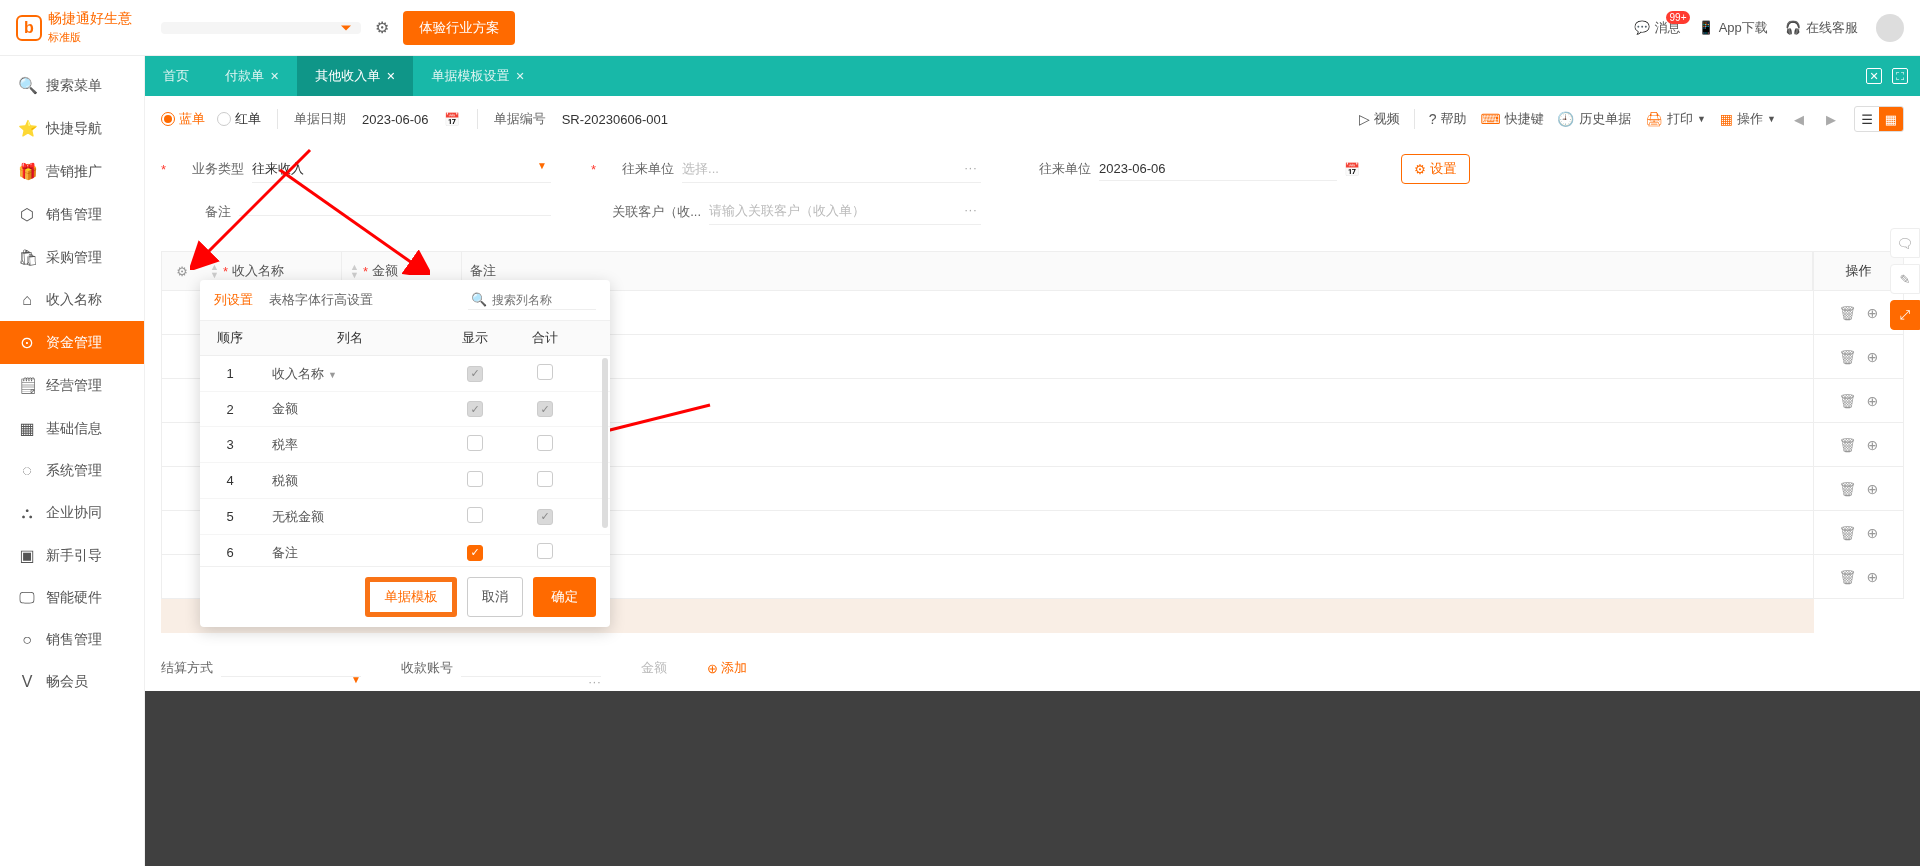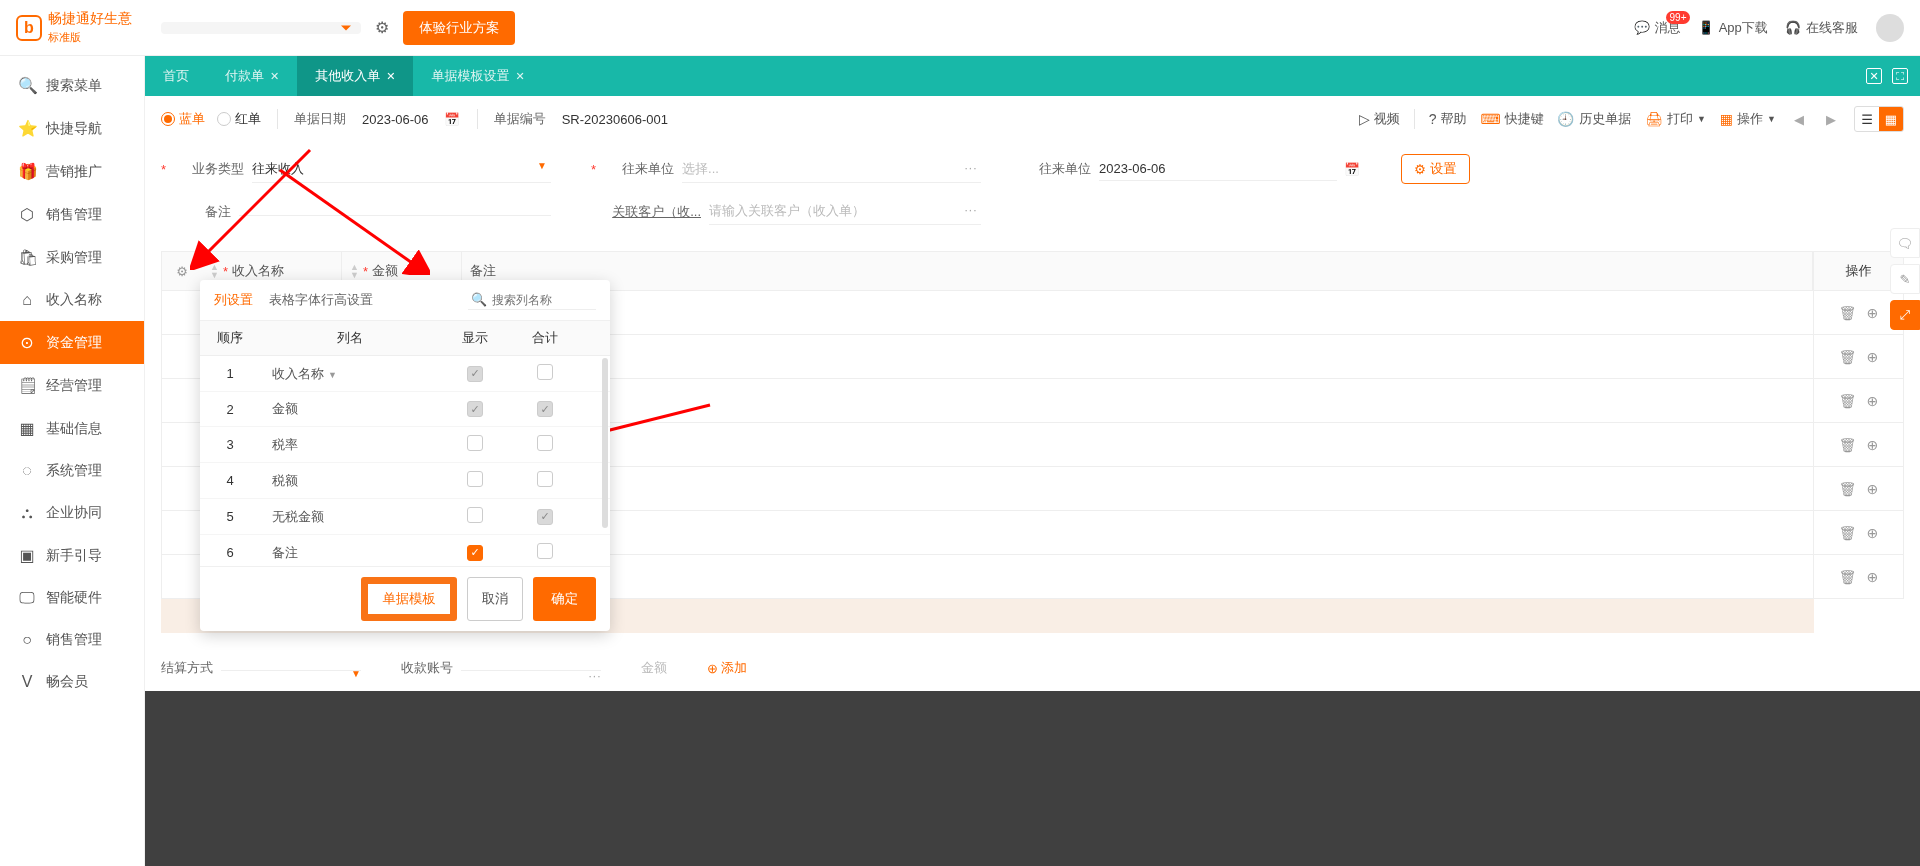--- a/index.html
+++ b/index.html
@@ -79,21 +79,21 @@
 .subtotal-row { display: flex; background: #f9eee5; padding: 8px; }
 .subtotal-label { width: 60px; padding-left: 8px; color: #666; text-align: right; }
 .subtotal-val { width: 280px; text-align: right; padding-right: 12px; font-weight: 500; }
 
 .grid-ops { width: 90px; }
 .ops-header { background: #fafafa; border: 1px solid #eee; border-left: none; text-align: center; padding: 10px 0; }
 .ops-row { height: 44px; display: flex; align-items: center; justify-content: center; gap: 10px; border-right: 1px solid #eee; border-bottom: 1px solid #eee; }
 .op-icon { color: #999; cursor: pointer; font-size: 14px; }
 
 .footer-form { background: #fff; padding: 14px 16px; display: flex; gap: 40px; align-items: center; }
-.footer-group { display: flex; align-items: center; gap: 8px; }
+.footer-group { display: flex; align-items: flex-end; gap: 8px; }
 .footer-group .lbl { color: #666; }
 .footer-input { min-width: 140px; border-bottom: 1px solid #eee; padding: 2px 0; position: relative; }
 .footer-input .chevron { color: #ff6a00; font-size: 10px; position: absolute; right: 0; }
 .footer-input .dots { color: #aaa; position: absolute; right: 0; }
 .add-link { color: #ff6a00; display: flex; align-items: center; gap: 3px; cursor: pointer; }
 
 .popup { position: absolute; left: 200px; top: 280px; width: 410px; background: #fff; box-shadow: 0 4px 16px rgba(0,0,0,0.18); border-radius: 4px; z-index: 100; }
 .popup-tabs { display: flex; align-items: center; padding: 10px 14px; gap: 16px; border-bottom: 1px solid #f0f0f0; }
 .popup-tab { cursor: pointer; color: #666; }
 .popup-tab.active { color: #ff6a00; }
@@ -110,21 +110,21 @@
 .popup-row { display: flex; border-bottom: 1px solid #f5f5f5; align-items: center; }
 .popup-row .pc-name { text-align: left; padding-left: 12px; color: #555; }
 .chk { width: 16px; height: 16px; border: 1px solid #ccc; border-radius: 3px; display: inline-flex; align-items: center; justify-content: center; background: #fff; }
 .chk.on { background: #ff6a00; border-color: #ff6a00; }
 .chk.on:after { content: "✓"; color: #fff; font-size: 11px; }
 .chk.gray-on { background: #d9d9d9; border-color: #ccc; }
 .chk.gray-on:after { content: "✓"; color: #888; font-size: 11px; }
 .name-caret { font-size: 9px; color: #999; margin-left: 4px; }
 .scrollbar-fake { position: absolute; right: 2px; top: 2px; width: 6px; height: 170px; background: #ddd; border-radius: 3px; }
 .popup-footer { display: flex; justify-content: flex-end; gap: 10px; padding: 10px 14px; border-top: 1px solid #f0f0f0; }
-.btn-outline { border: 7px solid #f97316; color: #ff6a00; background: #fff; padding: 6px 14px; border-radius: 3px; cursor: pointer; }
+.btn-outline { border: 5px solid #f97316; color: #ff6a00; background: #fff; padding: 6px 14px; border-radius: 3px; cursor: pointer; }
 .btn-plain { border: 1px solid #ccc; color: #555; background: #fff; padding: 6px 14px; border-radius: 3px; cursor: pointer; }
 .btn-primary { border: none; background: #ff6a00; color: #fff; padding: 6px 18px; border-radius: 3px; cursor: pointer; }
 
 .right-rail { position: absolute; right: 0; top: 228px; display: flex; flex-direction: column; gap: 6px; }
 .rail-btn { width: 30px; height: 30px; background: #fff; border: 1px solid #eee; border-radius: 4px 0 0 4px; display: flex; align-items: center; justify-content: center; color: #999; cursor: pointer; }
 .rail-btn.active { background: #ff6a00; color: #fff; border-color: #ff6a00; }
 
 .arrow-svg { position: absolute; pointer-events: none; z-index: 90; }
 </style>
 </head>
@@ -325,21 +325,21 @@
             <span>⚙</span>
             <span>设置</span>
           </button>
       </div>
       <div class="form-row">
         <div class="form-group" style="max-width:390px;">
           <span class="lbl">备注</span>
           <div class="form-input"></div>
         </div>
         <div class="form-group" style="max-width:390px;">
-          <span class="lbl" style="min-width:110px;text-decoration:underline;">关联客户（收...</span>
+          <span class="lbl" style="min-width:110px;">关联客户（收...</span>
           <div class="form-input placeholder"><span>请输入关联客户（收入单）</span><span class="dots">···</span></div>
         </div>
       </div>
     </div>
 
     <div class="grid-wrap">
       <div class="grid-main">
         <div class="grid-header">
           <div class="gear-cell">⚙</div>
           <div class="th th-income">

